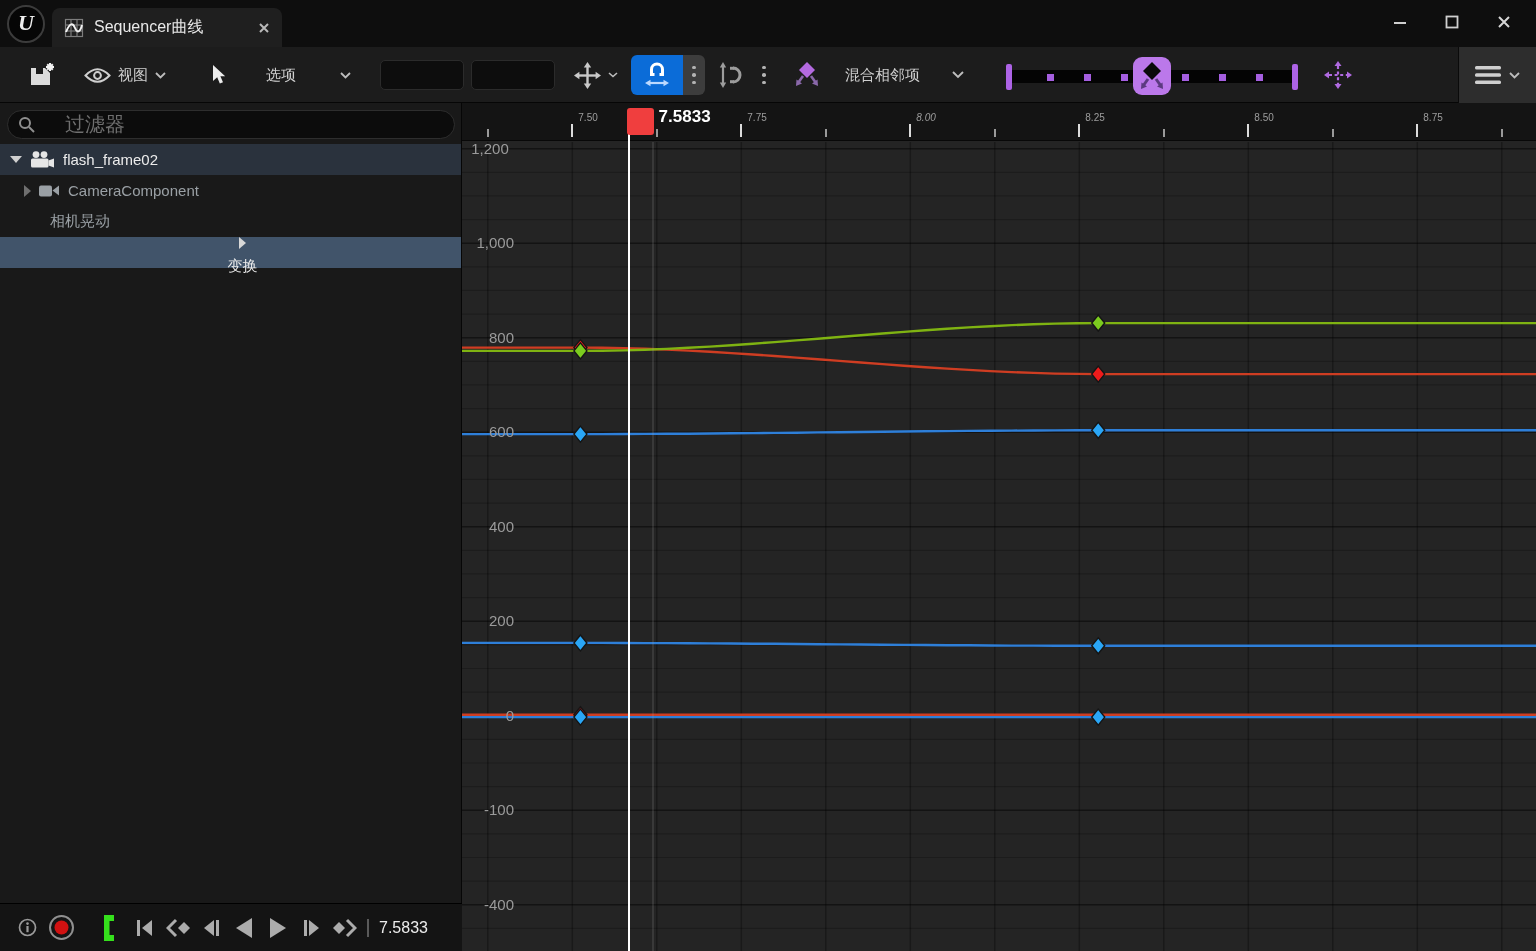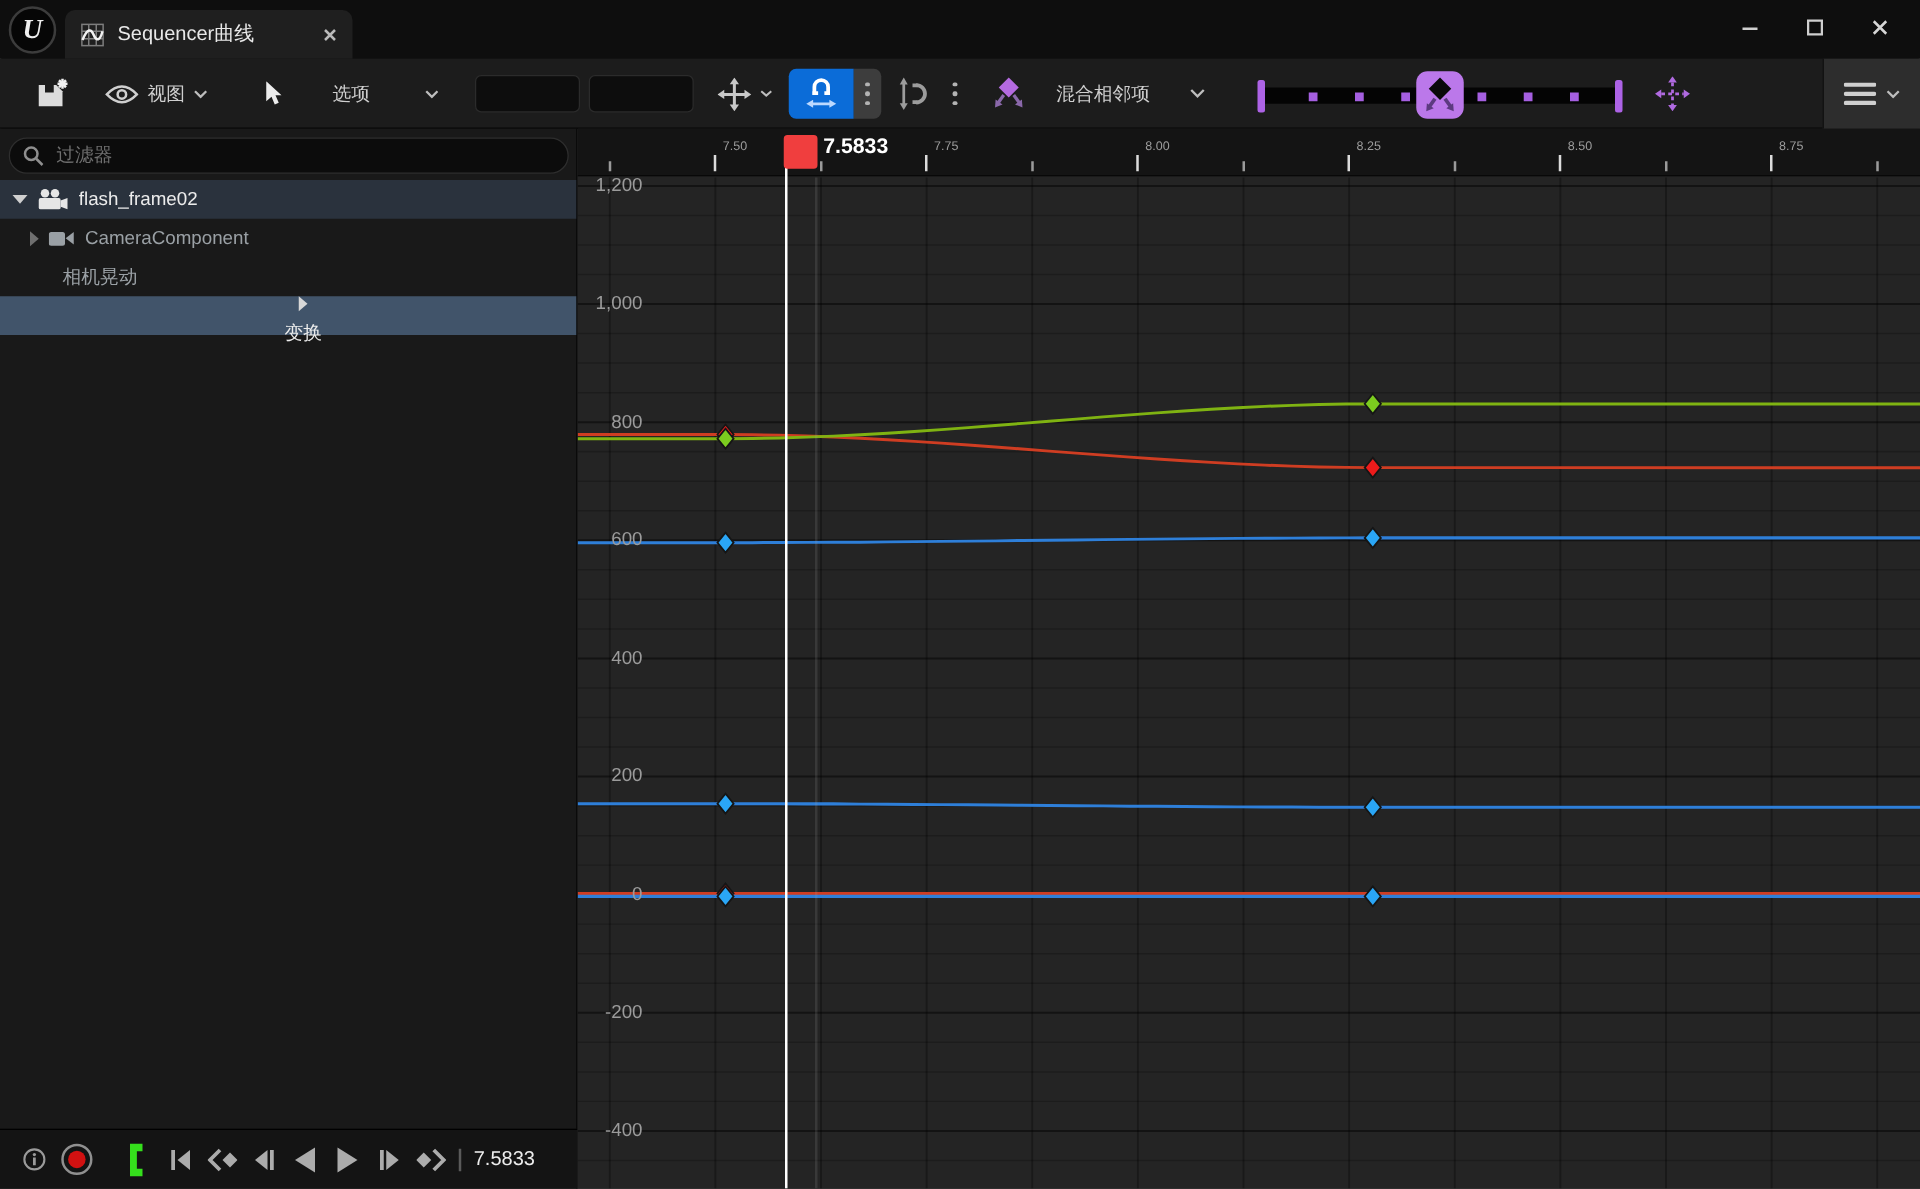--- a/index.html
+++ b/index.html
@@ -29,21 +29,21 @@
   .blend-slider{position:relative;width:288px;height:56px;}
   .bs-track{position:absolute;left:0;top:23px;width:288px;height:13px;background:#040404;border-radius:2px;}
   .bs-cap{position:absolute;top:17px;width:6px;height:26px;background:#ad63e6;border-radius:2px;}
   .bs-mark{position:absolute;top:27px;width:7px;height:7px;background:#a55fe0;}
   .bs-thumb{position:absolute;left:125px;top:10px;width:38px;height:38px;background:#bb78ea;border-radius:9px;display:flex;align-items:center;justify-content:center;}
   .menu-panel{position:absolute;left:1458px;top:0;width:78px;height:56px;background:#2d2d2d;border-left:1px solid #0a0a0a;display:flex;align-items:center;justify-content:center;gap:8px;box-sizing:border-box;}
 
   
   .sidebar{position:absolute;left:0;top:103px;width:462px;height:848px;background:#191919;border-right:1px solid #060606;box-sizing:border-box;}
   .filter-box{position:absolute;left:7px;top:7px;width:448px;height:29px;background:#0c0c0c;border:1px solid #2e2e2e;border-radius:15px;display:flex;align-items:center;padding:0 10px;gap:8px;box-sizing:border-box;}
-  .filter-box input{flex:1;background:transparent;border:none;outline:none;color:#f9a8d4;font-size:15px;}
+  .filter-box input{flex:1;background:transparent;border:none;outline:none;color:#f9a8d4;font-size:20px;margin-left:20px;}
   .filter-box input::placeholder{color:#6f6f6f;}
   .tree{position:absolute;left:0;top:41px;width:461px;}
   .tree-row{height:31px;display:flex;align-items:center;gap:8px;box-sizing:border-box;}
   .row-0{background:#2a323d;padding-left:10px;}
   .row-1{padding-left:24px;}
   .row-2{padding-left:50px;}
   .row-3{background:#41546a;padding-left:24px;flex-direction:column;}
   .tree-label{font-size:15px;}
   .lbl-bright{color:#ececec;}
   .lbl-dim{color:#9aa0a5;}
@@ -474,40 +474,40 @@
       </svg>
     <div class="ruler" id="ruler">
         <div class="rtick" style="left: 24.8px;"></div>
         <div class="rtick major" style="left: 109.3px;"></div>
         <div class="rtick-label" style="left: 116.3px;">7.50</div>
         <div class="rtick" style="left: 193.8px;"></div>
         <div class="rtick major" style="left: 278.3px;"></div>
         <div class="rtick-label" style="left: 285.3px;">7.75</div>
         <div class="rtick" style="left: 362.8px;"></div>
         <div class="rtick major" style="left: 447.3px;"></div>
-        <div class="rtick-label" style="left: 454.3px;">8.00</div>
+        <div class="rtick-label" style="left: 454.3px; font-style: italic;">8.00</div>
         <div class="rtick" style="left: 531.8px;"></div>
         <div class="rtick major" style="left: 616.3px;"></div>
         <div class="rtick-label" style="left: 623.3px;">8.25</div>
         <div class="rtick" style="left: 700.8px;"></div>
         <div class="rtick major" style="left: 785.3px;"></div>
         <div class="rtick-label" style="left: 792.3px;">8.50</div>
         <div class="rtick" style="left: 869.8px;"></div>
         <div class="rtick major" style="left: 954.3px;"></div>
         <div class="rtick-label" style="left: 961.3px;">8.75</div>
         <div class="rtick" style="left: 1038.8px;"></div>
       </div>
-  <div class="vlabel" style="top: 35.7px;">1,200</div>
+  <div class="vlabel" style="top: 35.7px; text-align: center;">1,200</div>
       <div class="vlabel" style="top: 130.2px;">1,000</div>
       <div class="vlabel" style="top: 224.7px;">800</div>
       <div class="vlabel" style="top: 319.2px;">600</div>
       <div class="vlabel" style="top: 413.7px;">400</div>
       <div class="vlabel" style="top: 508.2px;">200</div>
       <div class="vlabel" style="top: 602.7px;">0</div>
-      <div class="vlabel" style="top: 697.2px;">-200</div>
+      <div class="vlabel" style="top: 697.2px;">-100</div>
       <div class="vlabel" style="top: 791.7px;">-400</div>
       <div class="ph-ghost" style="left: 189.6px;"></div>
       <div class="ph-line" style="left: 165.6px;"></div>
       <div class="ph-box" style="left: 164.6px; background: rgb(240, 62, 62);"></div>
       <div class="ph-label" style="left: 196.6px;">7.5833</div>
     </div>
 
 </div>
 
 </body></html>

